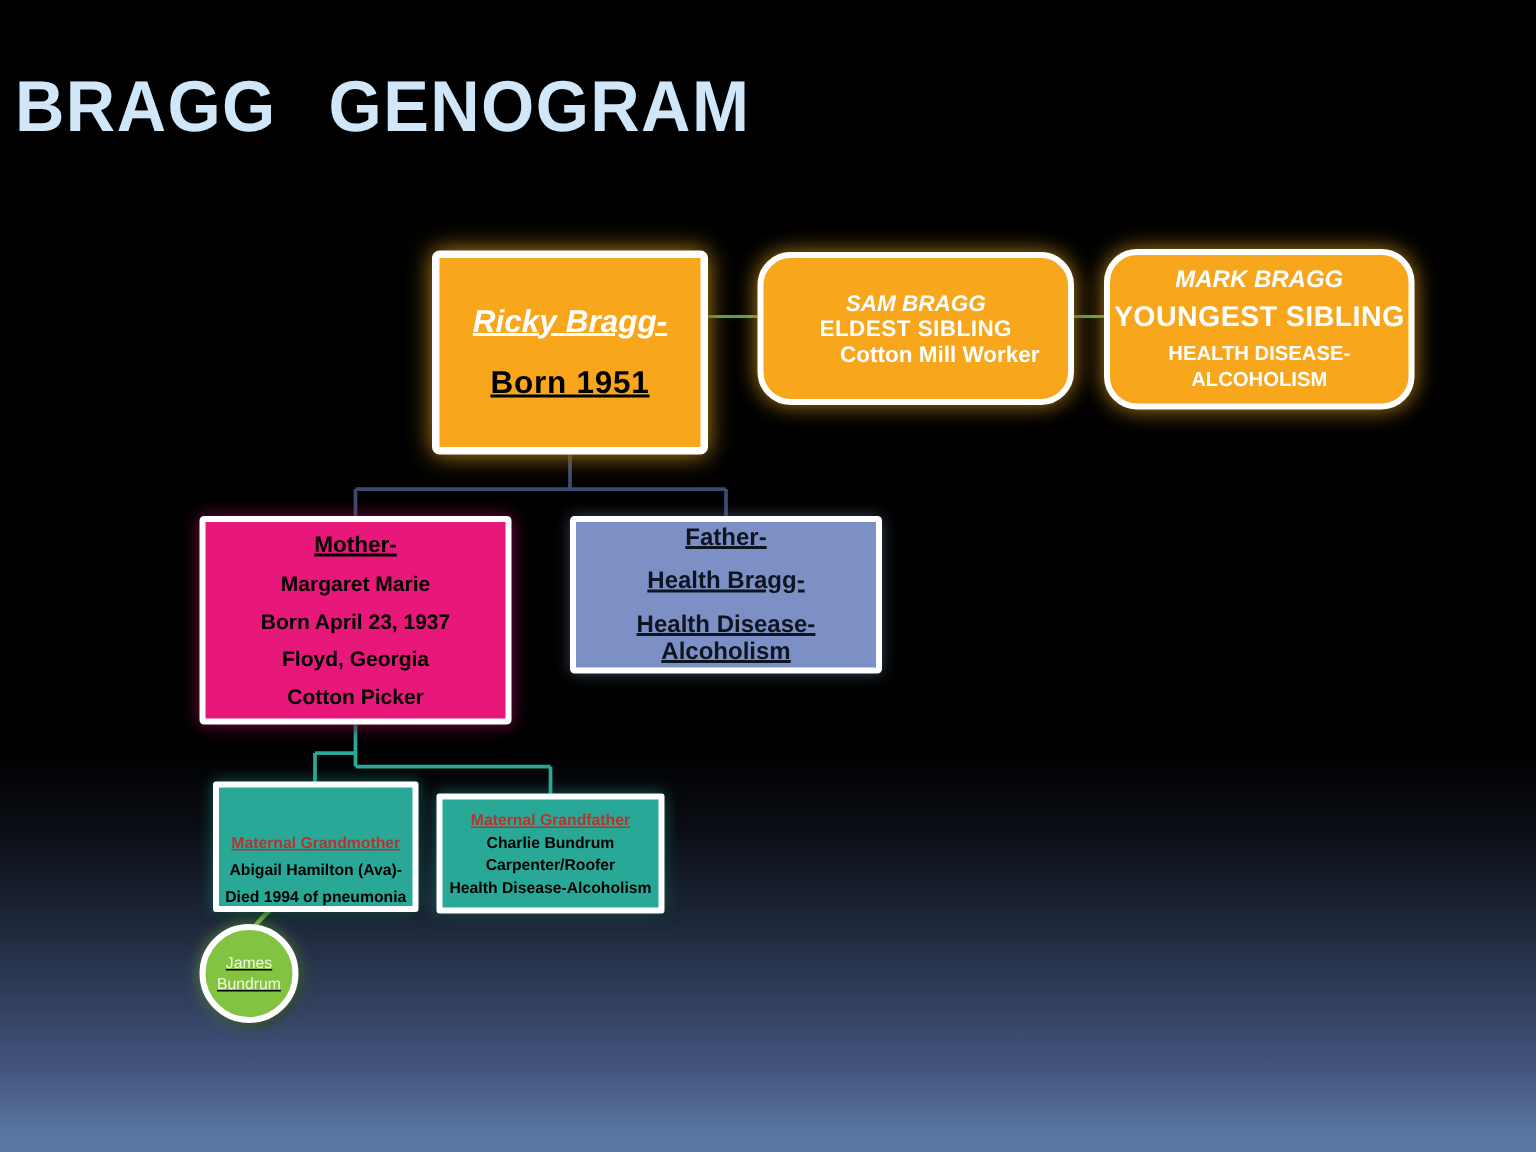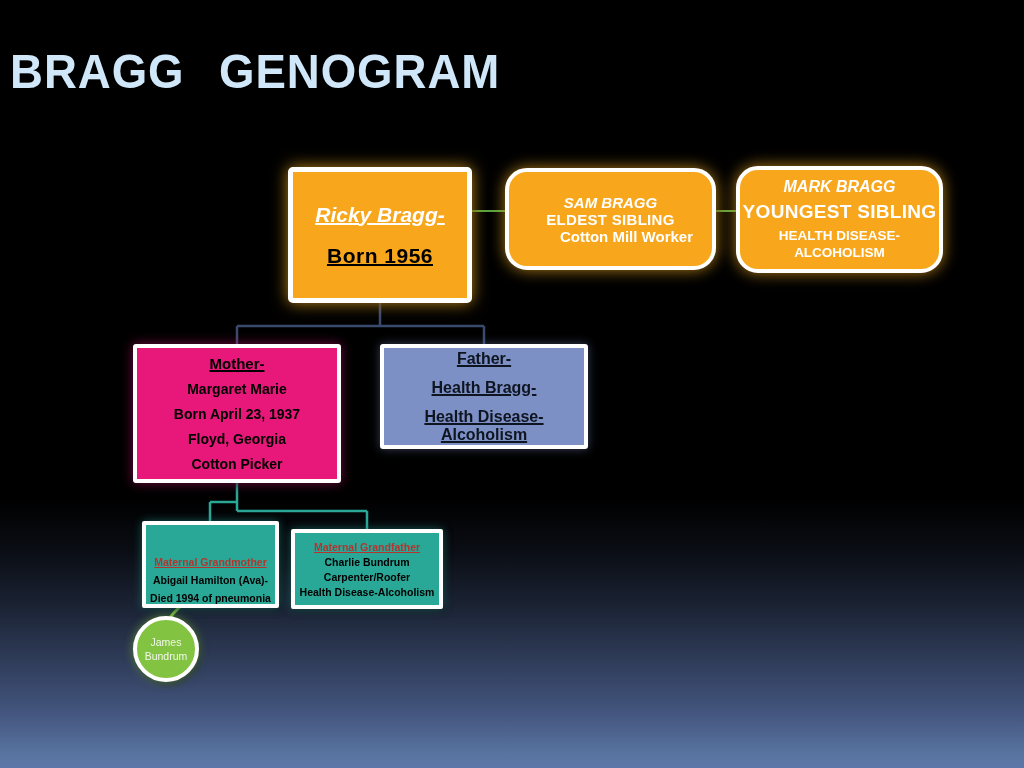--- a/index.html
+++ b/index.html
@@ -73,40 +73,40 @@
   .node-gpa { left:291px; top:529px; width:152px; height:80px; border-radius:2px;
     background:var(--teal,#29A898);
     box-shadow:0 0 10px rgba(41,168,152,.5), 2px 3px 6px rgba(0,0,0,.5); gap:3px; }
   .gp-head { font-size:10.5px; font-weight:bold; color:var(--red-label,#B5342E);
     text-decoration:underline; }
   .gp-l { font-size:10.5px; font-weight:bold; color:#000; }
 
   
   .node-james { left:133px; top:616px; width:66px; height:66px; border-radius:50%;
     background:var(--green-node,#82C341);
-    box-shadow:0 0 10px rgba(130,195,65,.6), 2px 3px 6px rgba(0,0,0,.5); gap:1px; }
+    box-shadow:0 0 10px rgba(130,195,65,.6), 2px 3px 6px rgba(0,0,0,.5); gap:1px;text-decoration:underline; }
   .james-l { font-size:10.5px; color:#f2f8e9; line-height:1.2; }
 </style>
 </head>
 <body>
 
 <div class="slide">
 
   <h1 class="slide-title">BRAGG GENOGRAM</h1>
 
   <svg class="connectors" width="1024" height="768" viewBox="0 0 1024 768">
     <path d="M380 303 V326 M237 326 H484 M237 326 V345 M484 326 V345" stroke="#3A4A6E" stroke-width="2.5" fill="none"></path>
     <path d="M472 211 H505 M712 211 H736" stroke="#55A33C" stroke-width="2" fill="none"></path>
     <path d="M237 483 V511 M210 502 H237 M210 502 V522 M237 511 H367 M367 511 V530" stroke="#29A898" stroke-width="2.5" fill="none"></path>
     <path d="M186 602 Q172 612 163 628" stroke="#7CC142" stroke-width="3" fill="none"></path>
   </svg>
 
   <div class="node node-ricky">
     <div class="nline ricky-l1">Ricky Bragg-</div>
-    <div class="nline ricky-l2">Born 1956</div>
+    <div class="nline ricky-l2">Born 1951</div>
   </div>
 
   <div class="node node-sam">
     <div class="nline sam-l1">SAM BRAGG</div>
     <div class="nline sam-l2">ELDEST SIBLING</div>
     <div class="nline sam-l3">Cotton Mill Worker</div>
   </div>
 
   <div class="node node-mark">
     <div class="nline mark-l1">MARK BRAGG</div>

